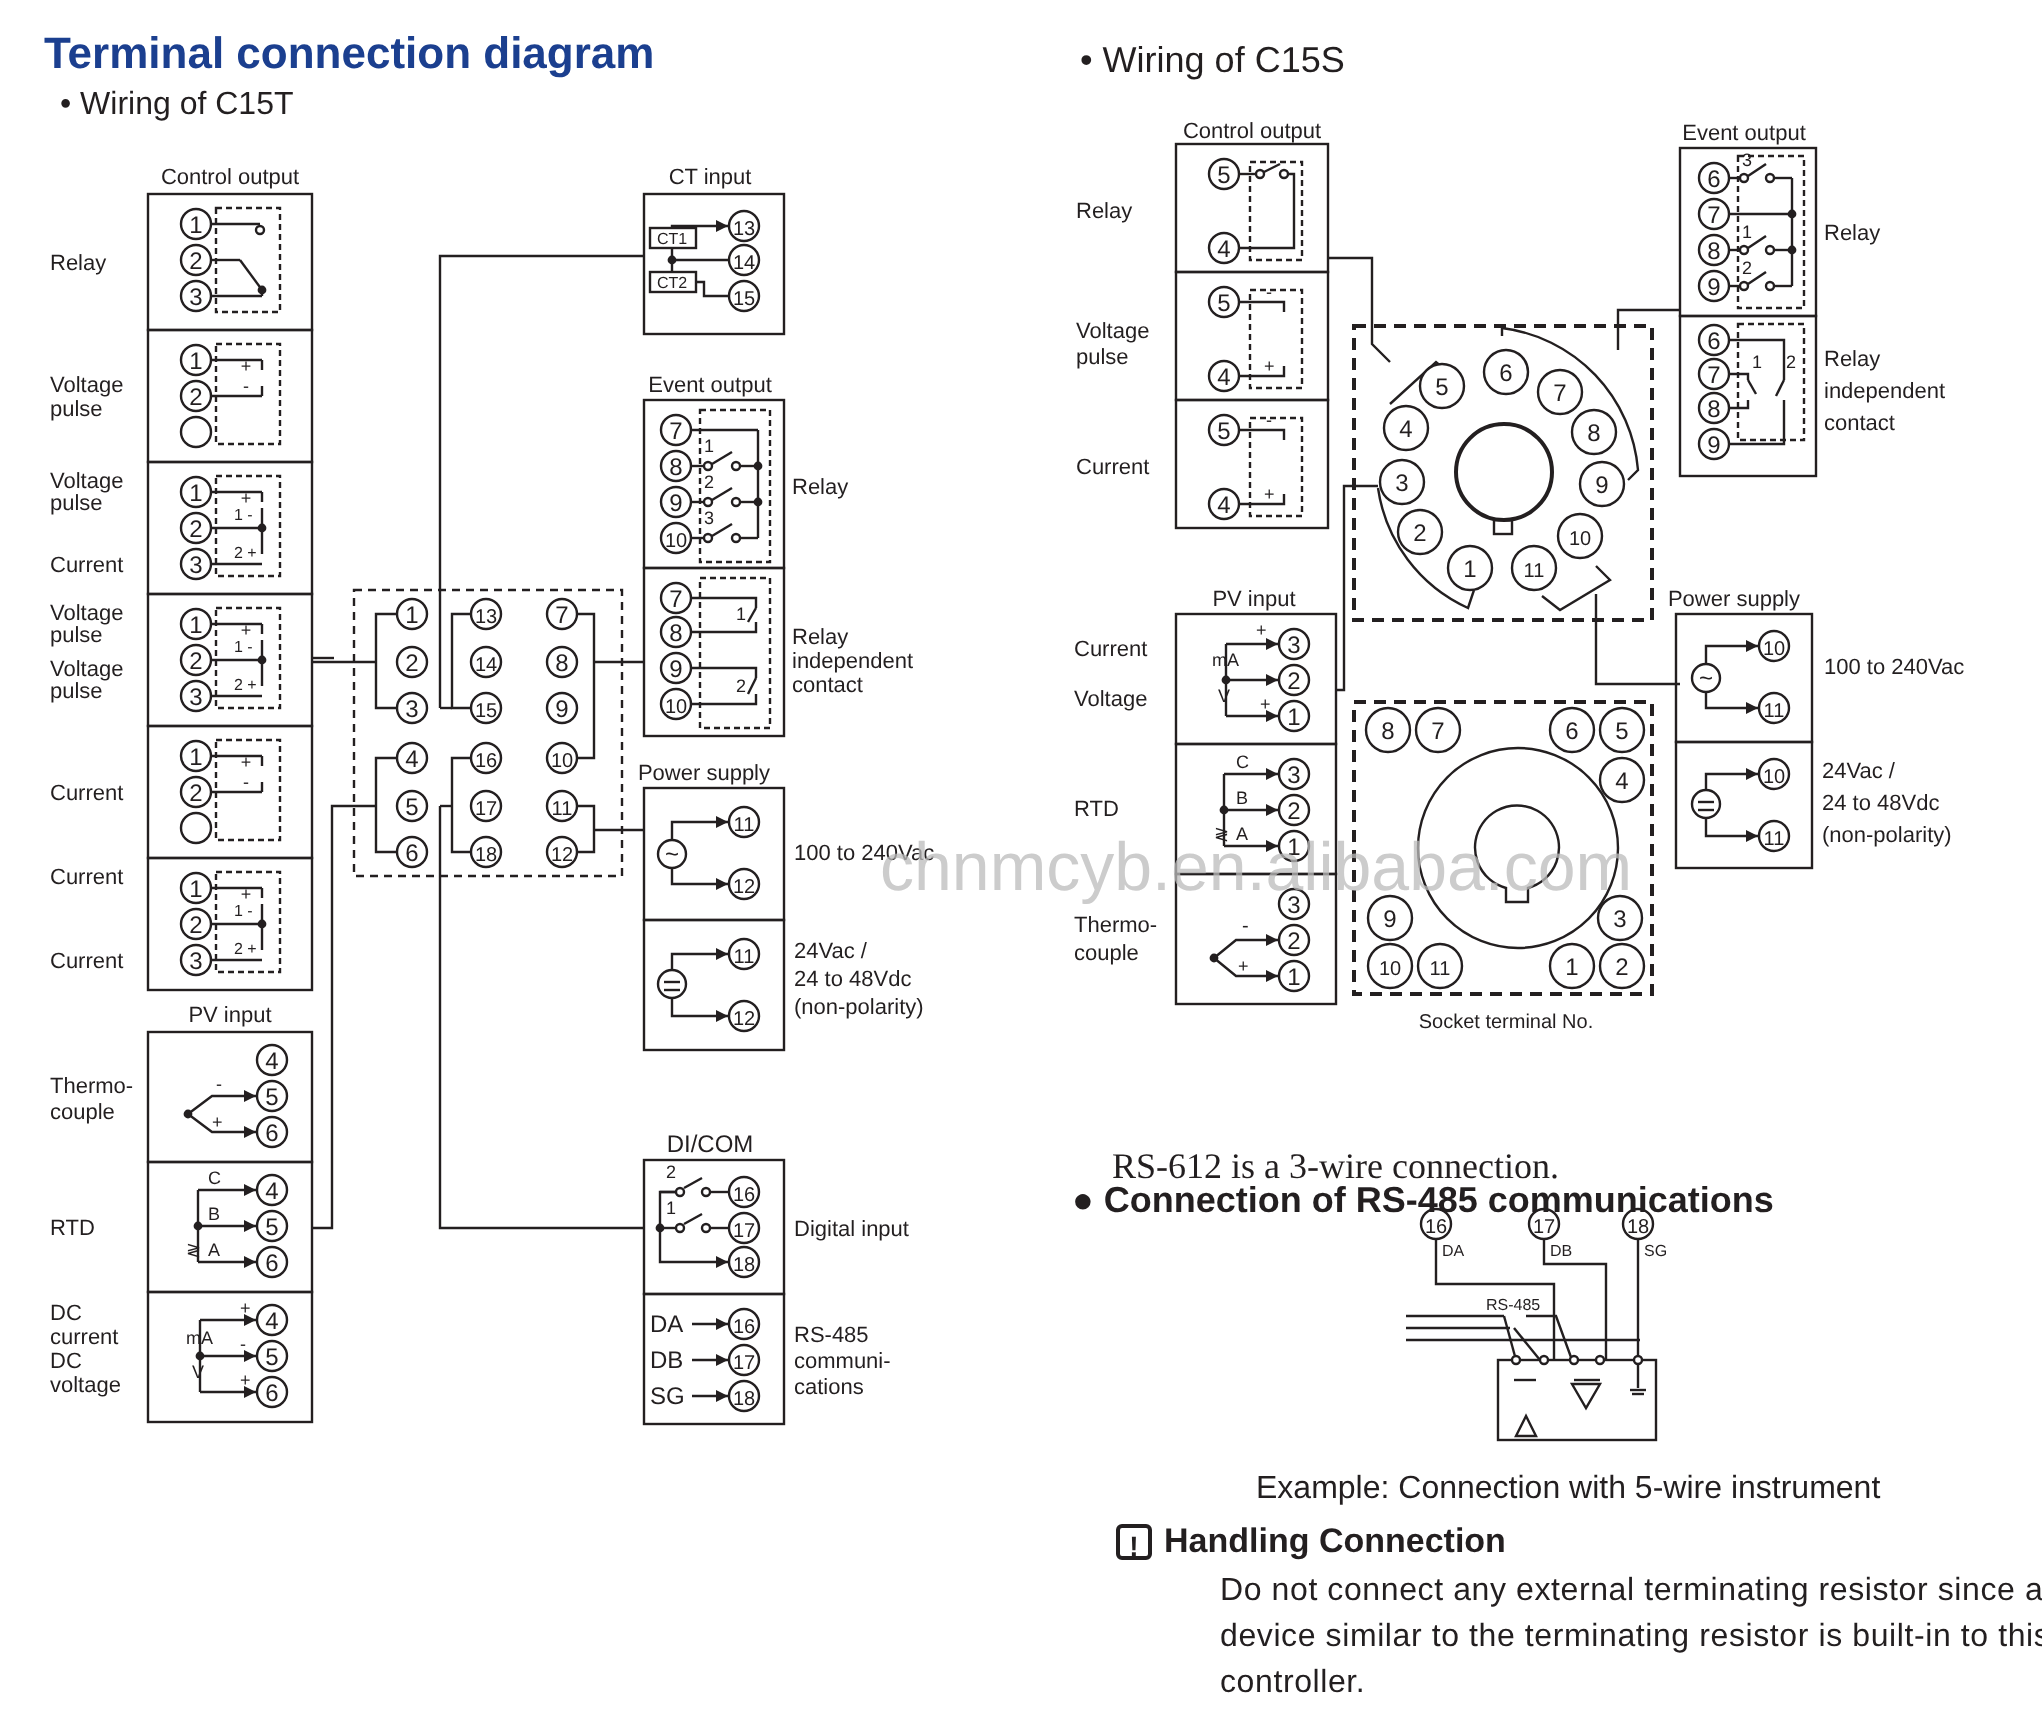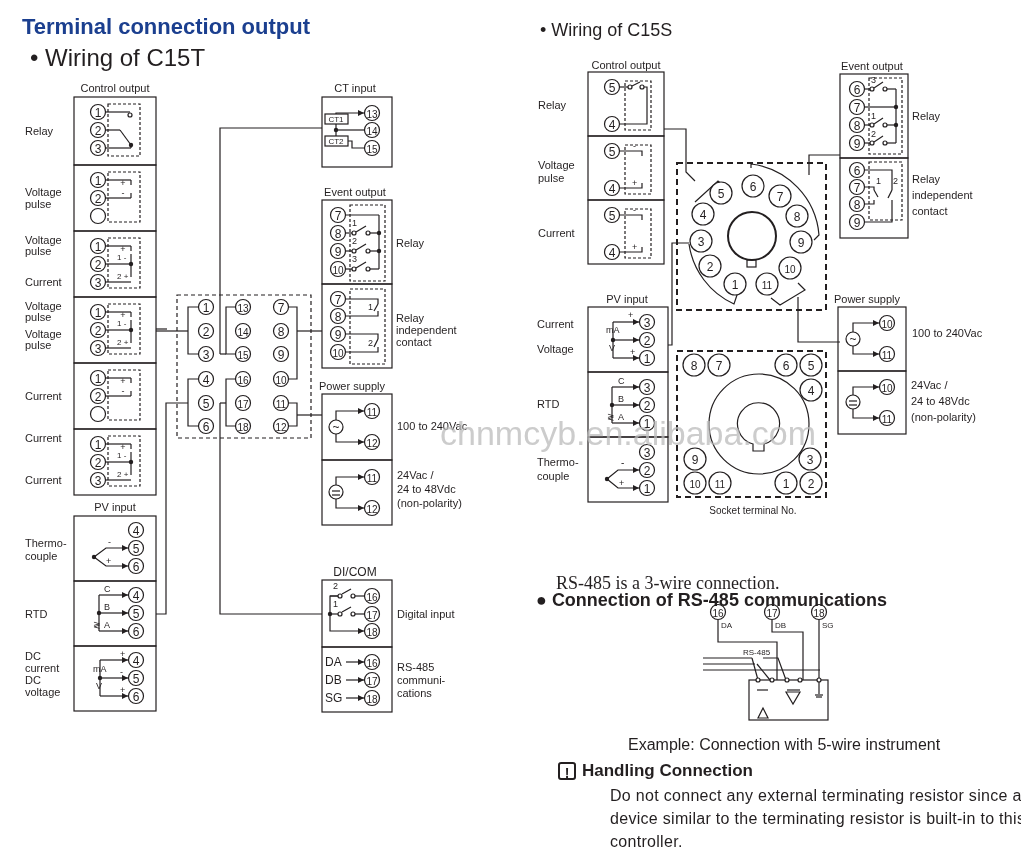--- a/index.html
+++ b/index.html
@@ -1,34 +1,34 @@
 <!DOCTYPE html>
 <html><head>
 <meta charset="utf-8">
 <style>
   html,body{margin:0;padding:0;background:#fff;}
   body{width:1021px;height:862px;position:relative;overflow:hidden;font-family:"Liberation Sans",sans-serif;color:#231f20;}
   .abs{position:absolute;}
   #title{left:22px;top:14px;font-size:22px;font-weight:bold;color:#1b3f8f;}
-  #sub-c15t{left:30px;top:44px;font-size:24px;}
+  #sub-c15t{left:30px;top:44px;font-size:16px;}
   #sub-c15s{left:540px;top:20px;font-size:18px;}
   svg#diagram{position:absolute;left:0;top:0;}
   svg text{font-family:"Liberation Sans",sans-serif;fill:#231f20;}
   #rs-head{left:536px;top:542px;font-size:18px;font-weight:bold;margin-top:48px;}
   #rs-desc{left:556px;top:573px;font-size:18px;font-family:"Liberation Serif",serif;}
   #example{left:588px;top:736px;font-size:16px;margin-left:40px;}
   #hp-head{left:558px;top:761px;font-size:17px;font-weight:bold;display:flex;align-items:center;gap:6px;}
   #hp-icon{display:inline-block;width:18px;height:18px;border:2px solid #231f20;border-radius:3px;text-align:center;line-height:18px;font-weight:bold;font-size:14px;box-sizing:border-box;}
   #hp-body{left:610px;top:784px;width:430px;font-size:16px;line-height:23px;letter-spacing:0.3px;}
   .wm{font-size:34px;fill:#bbbbbb;opacity:0.75;}
 </style>
 </head>
 <body>
 
-<div id="title" class="abs">Terminal connection output</div>
+<div id="title" class="abs">Terminal connection diagram</div>
 <div id="sub-c15t" class="abs">• Wiring of C15T</div>
 <div id="sub-c15s" class="abs">• Wiring of C15S</div>
 
 <svg id="diagram" width="1021" height="862" stroke="#231f20" fill="none" stroke-width="1.2">
     <text x="115" y="92" font-size="11" stroke="none" fill="#231f20" text-anchor="middle">Control output</text>
     <rect x="74" y="97" width="82" height="68"></rect>
     <rect x="108" y="104" width="32" height="52" stroke-dasharray="3 2"></rect>
     <circle cx="98" cy="112" r="7.5" fill="#fff"></circle>
     <text x="98" y="116.5" font-size="12" stroke="none" fill="#231f20" text-anchor="middle">1</text>
     <circle cx="98" cy="130" r="7.5" fill="#fff"></circle>
@@ -654,19 +654,19 @@
     <polygon points="786,692 800,692 793,704"></polygon>
     <line x1="757" y1="690" x2="768" y2="690"></line>
     <line x1="787" y1="690" x2="800" y2="690"></line>
     <line x1="819" y1="682" x2="819" y2="694"></line>
     <line x1="815" y1="695" x2="823" y2="695"></line>
     <line x1="816" y1="697" x2="822" y2="697"></line>
     <text x="440" y="445" class="wm" stroke="none">chnmcyb.en.alibaba.com</text>
   </svg>
 
 <div id="rs-head" class="abs">● <span>Connection of RS-485 communications</span></div>
-<div id="rs-desc" class="abs">RS-485 is a 3-wire connection.</div>
+<div id="rs-desc" class="abs">RS-612 is a 3-wire connection.</div>
 <div id="example" class="abs">Example: Connection with 5-wire instrument</div>
 <div id="hp-head" class="abs">
   <span id="hp-icon">!</span>
   <span>Handling Connection</span>
 </div>
 <div id="hp-body" class="abs">Do not connect any external terminating resistor since a device similar to the terminating resistor is built-in to this controller.</div>
 
 </body></html>

